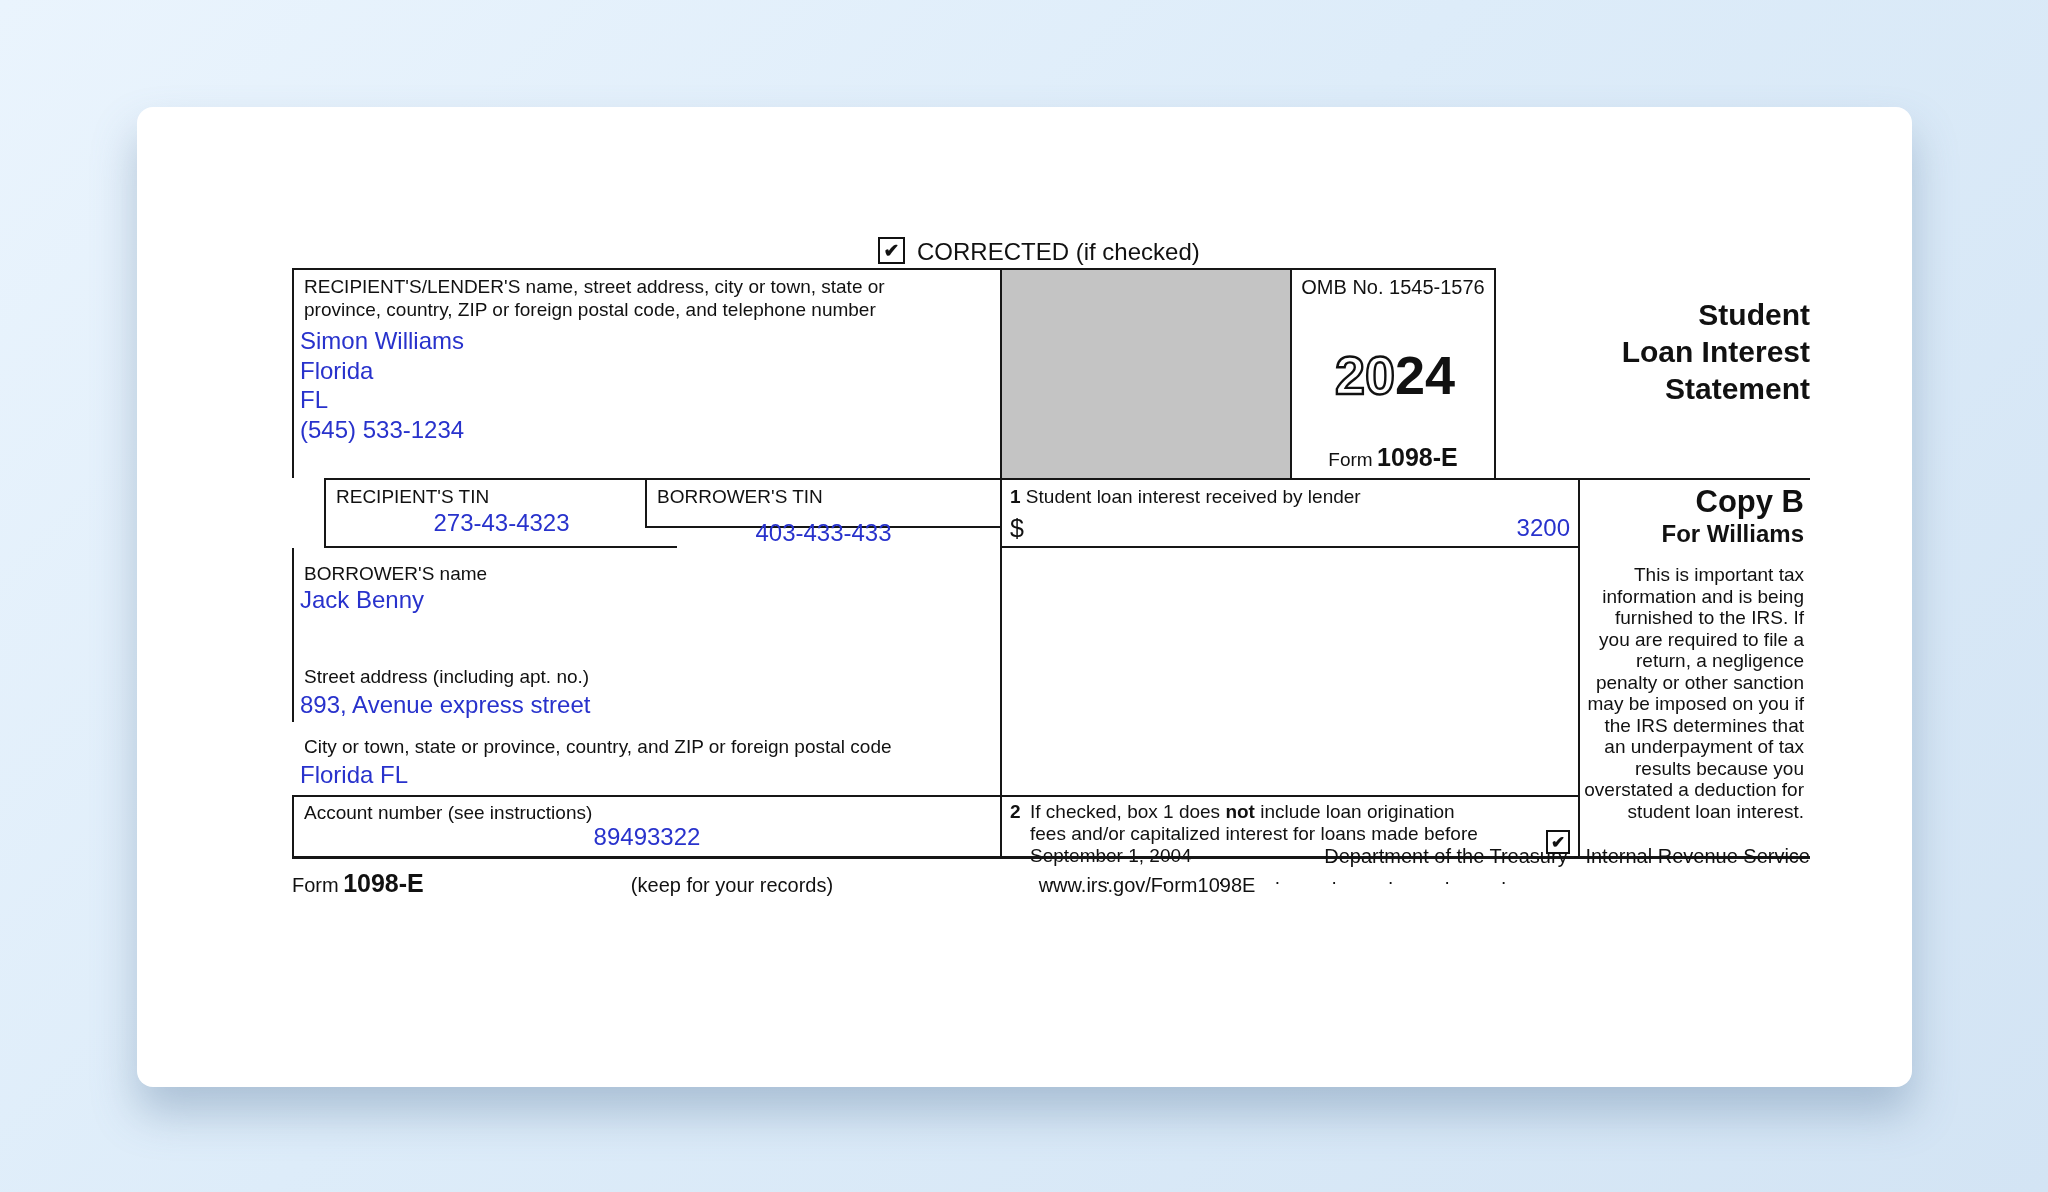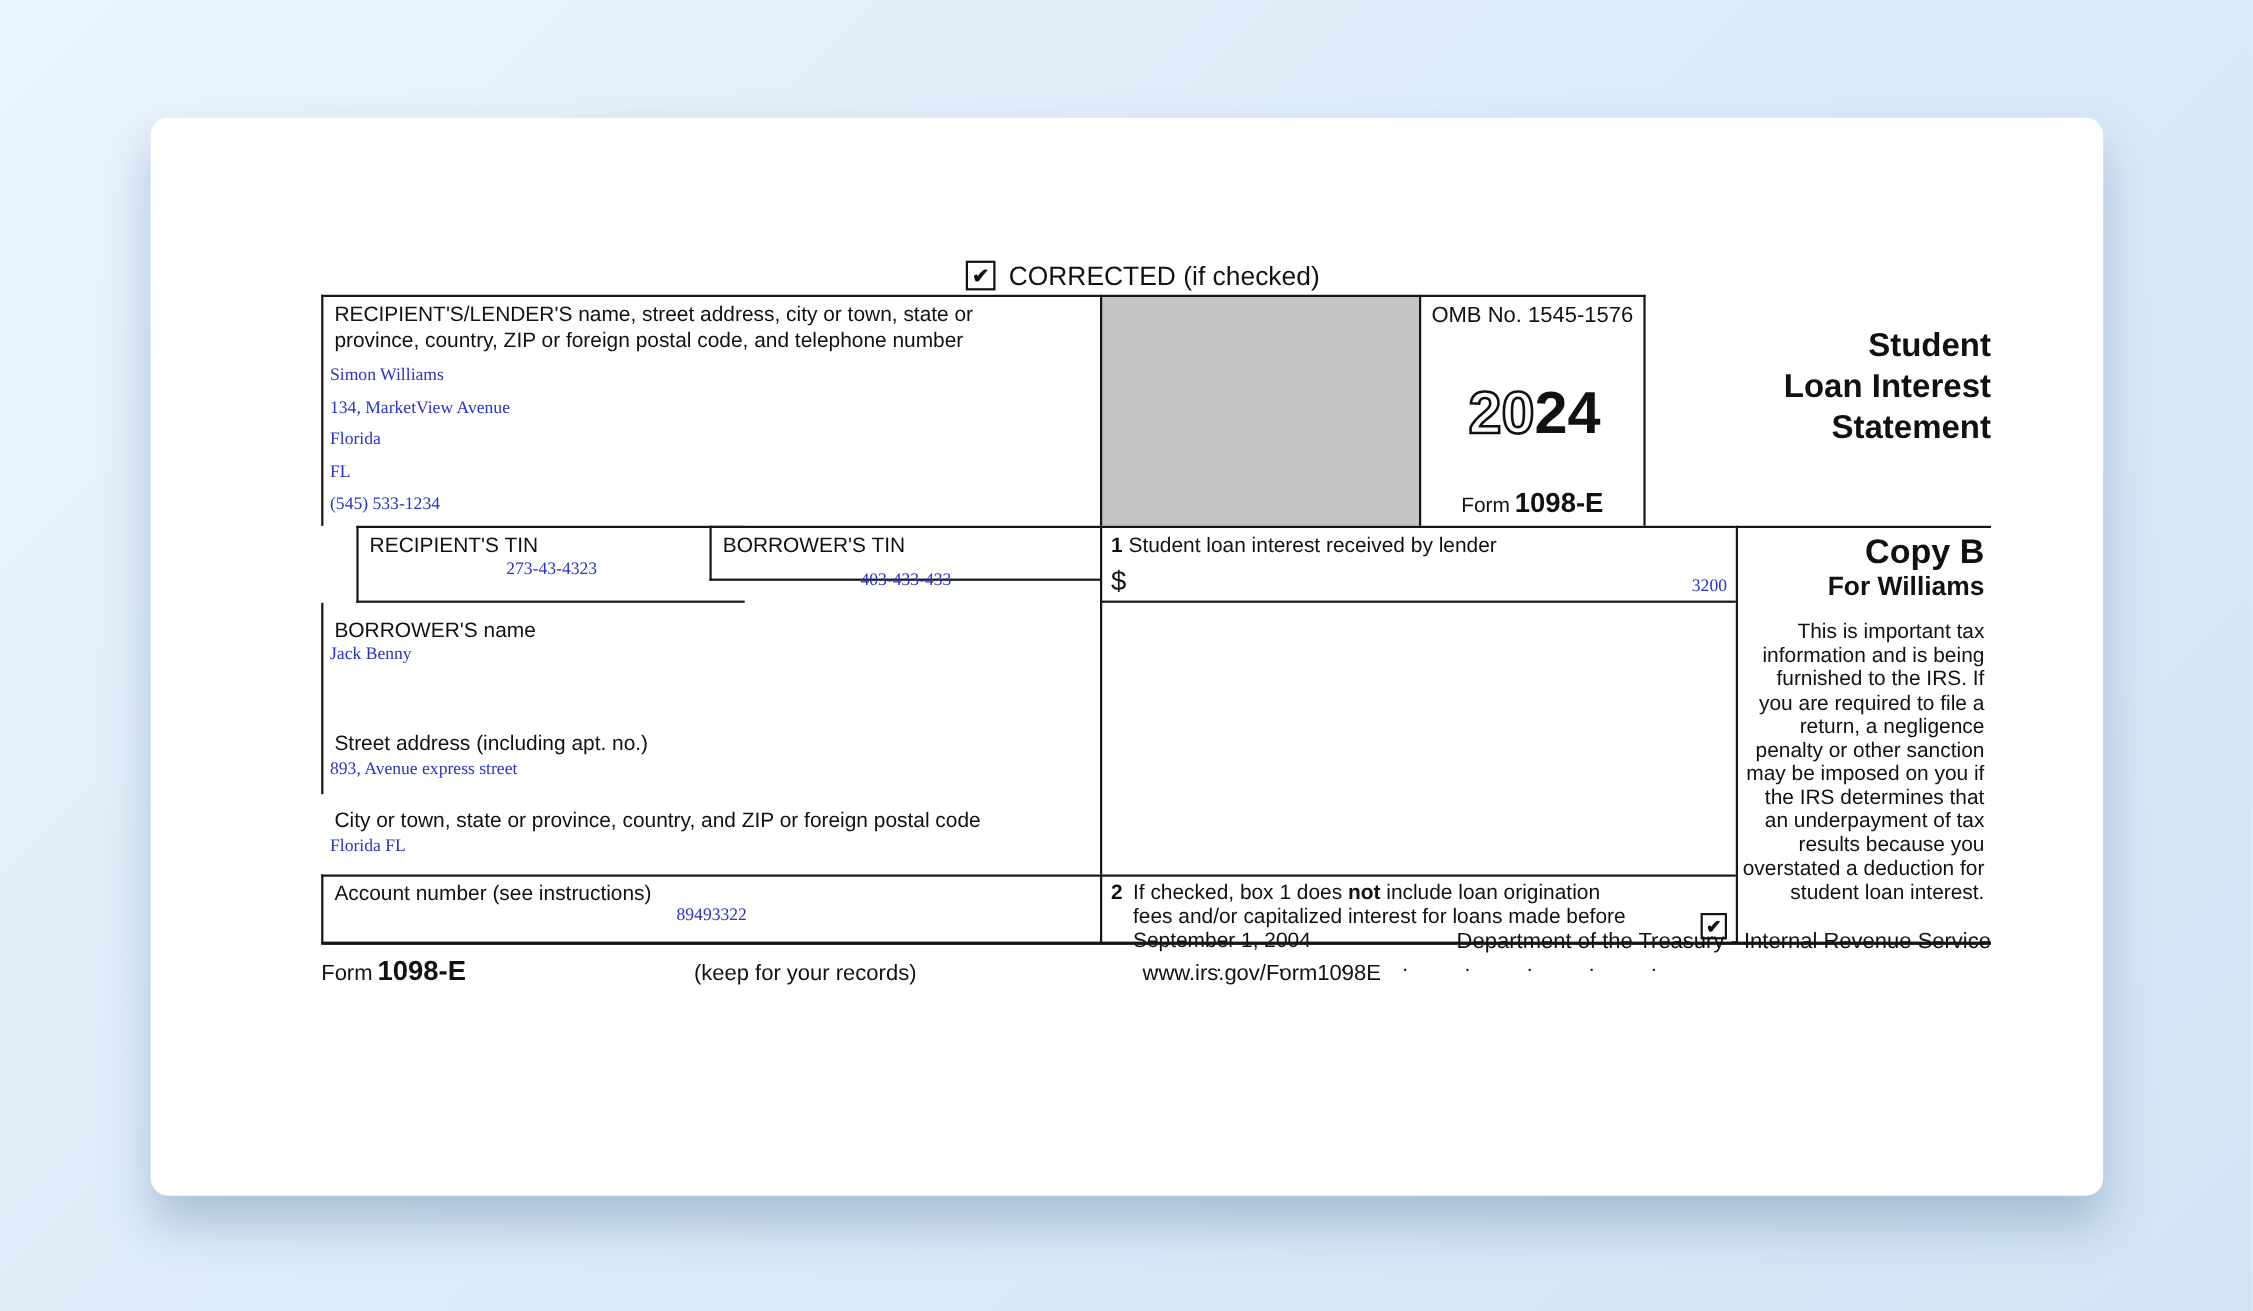--- a/index.html
+++ b/index.html
@@ -12,21 +12,21 @@
   .sheet {
     position:absolute; left:137px; top:107px; width:1775px; height:980px;
     background:#ffffff; border-radius:16px;
     box-shadow:0 26px 44px rgba(110,140,170,0.45);
   }
   .abs { position:absolute; }
   .cell { position:absolute; border:0 solid #161616; }
   .bl { border-left-width:2px; } .bt { border-top-width:2px; }
   .bb { border-bottom-width:2px; } .br { border-right-width:2px; }
   .lbl { font-size:19px; line-height:23px; color:#111; }
-  .val { font-size:16px; color:#2832cc;font-family:Liberation Serif, serif; }
+  .val { font-size:24px; color:#2832cc; }
   .checkbox {
     border:2.5px solid #111; background:#fff; display:flex;
     align-items:center; justify-content:center; font-weight:bold; color:#111;
   }
   .corrected-label { font-size:24px; font-weight:500; }
   .title { font-size:30px; font-weight:bold; line-height:37px; text-align:right; }
   .copyb-title { font-size:31px; font-weight:bold; text-align:right; }
   .copyb-sub { font-size:24px; font-weight:bold; text-align:right; }
   .copyb-body { font-size:19px; line-height:21.5px; text-align:right; }
   .gray-box { background:#c4c4c4; }
@@ -46,21 +46,20 @@
 
   <div class="abs checkbox" style="left:741px; top:130px; width:27px; height:27px; font-size:19px;">
     <span>✔</span>
   </div>
   <div class="abs corrected-label" style="left:780px; top:131px;">CORRECTED (if checked)</div>
 
   <div class="cell bl bt" style="left:155px; top:161px; width:708px; height:210px; padding:5px 10px 0 10px;">
     <div class="lbl" style="width:660px;">RECIPIENT'S/LENDER'S name, street address, city or town, state or province, country, ZIP or foreign postal code, and telephone number</div>
     <div class="val" style="line-height:29.5px; margin-top:5px; margin-left:-4px;">
       <div>Simon Williams</div>
-      <div>134, MarketView Avenue</div>
       <div>Florida</div>
       <div>FL</div>
       <div>(545) 533-1234</div>
     </div>
   </div>
 
   <div class="cell bl bt gray-box" style="left:863px; top:161px; width:290px; height:210px;"></div>
 
   <div class="cell bl bt br" style="left:1153px; top:161px; width:206px; height:210px;">
     <div class="omb-label abs" style="left:0; top:6px; width:100%;">OMB No. 1545-1576</div>

